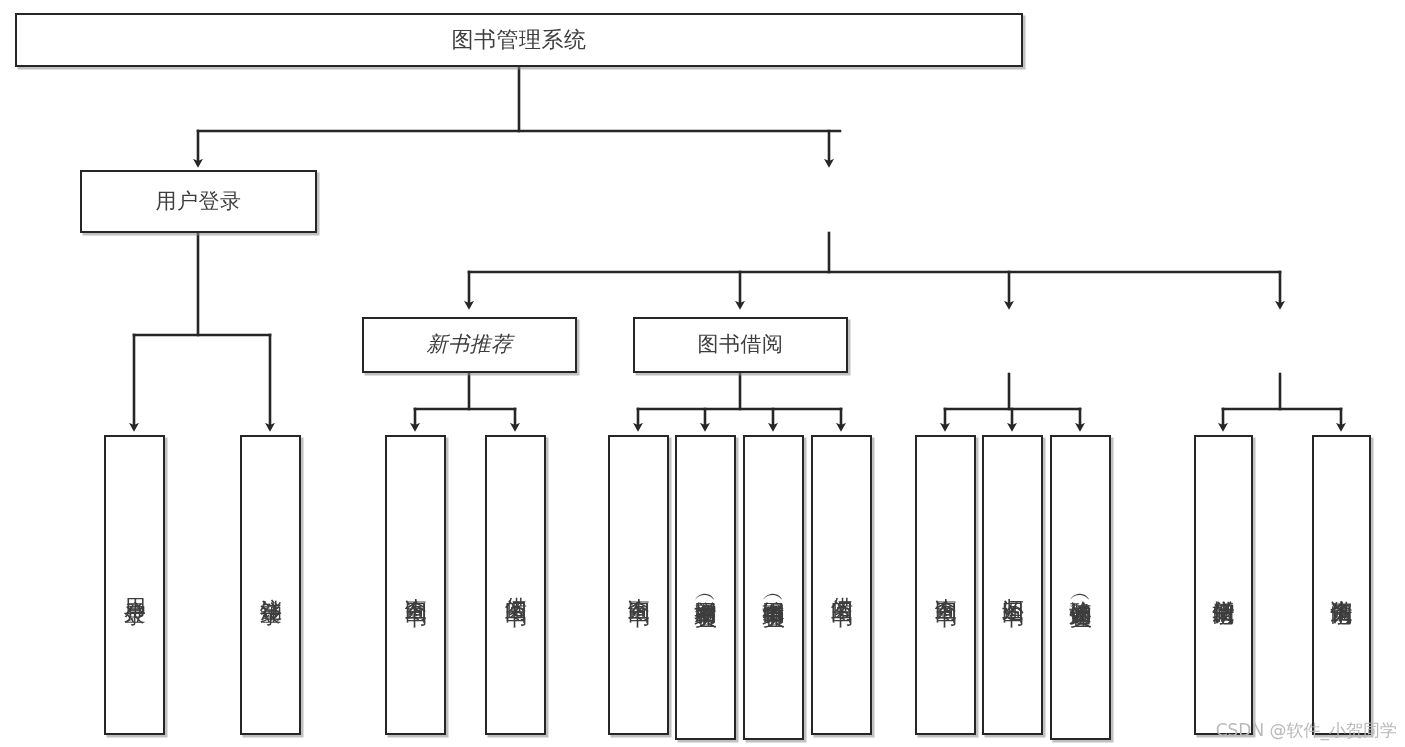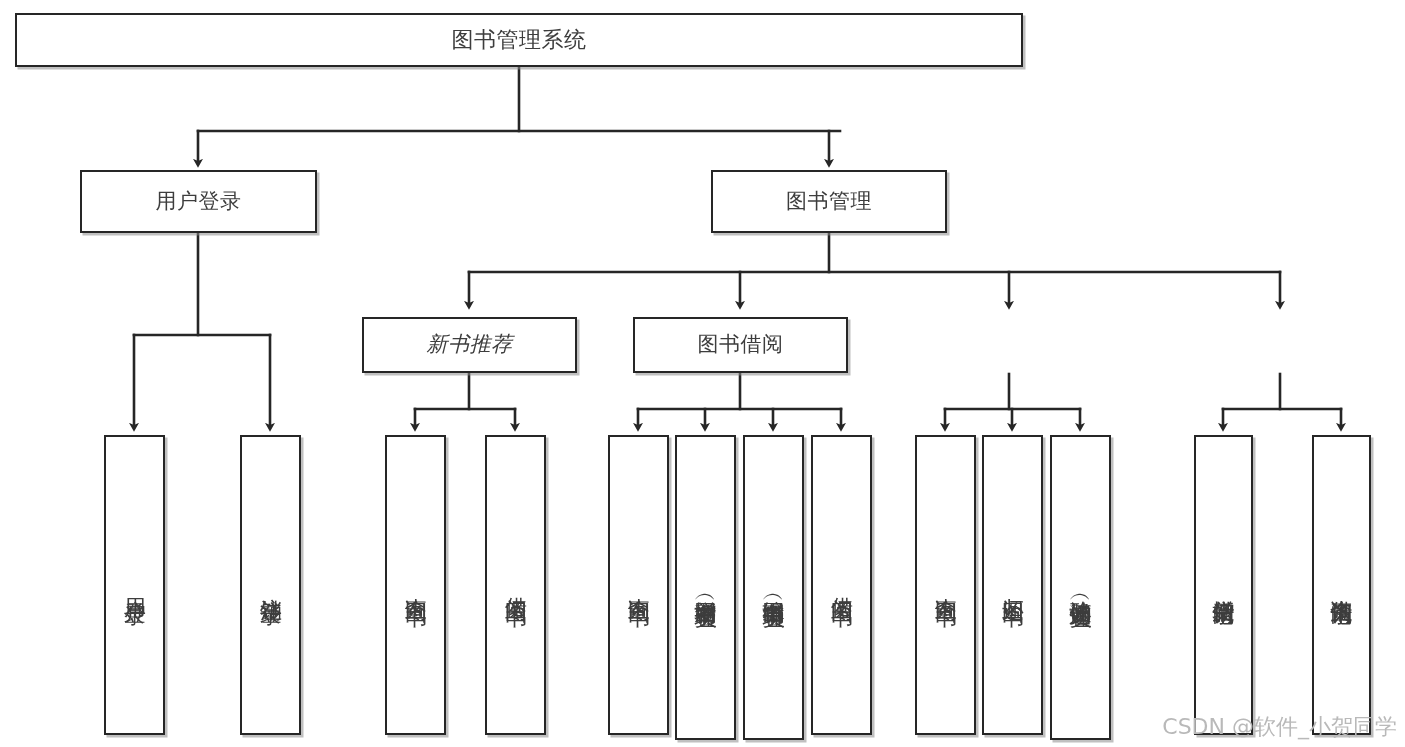--- a/index.html
+++ b/index.html
@@ -66,21 +66,21 @@
     text-align: center;
   }
   .node.vert.tight .label {
     letter-spacing: 1px;
     line-height: 1.1;
   }
   .watermark {
     position: absolute;
     right: 8px;
     bottom: 5px;
-    font-size: 22px;
+    font-size: 17px;
     color: #b9b9b9;
     white-space: nowrap;
     z-index: 5;
     font-family: "DejaVu Sans", "Liberation Sans", sans-serif;
   }
 </style>
 </head>
 <body>
 
 <div id="canvas">
@@ -135,23 +135,20 @@
     </g>
   </svg>
 
   <div class="node root horiz" style="left:15px; top:13px; width:1008px; height:54px;">
     <span class="label">图书管理系统</span>
   </div>
 
   <div class="node horiz" style="left:80px; top:170px; width:237px; height:63px;">
     <span class="label">用户登录</span>
   </div>
-  <div class="node horiz" style="left:711px; top:170px; width:236px; height:63px;">
-    <span class="label">图书管理</span>
-  </div>
 
   <div class="node horiz" style="left:362px; top:317px; width:215px; height:56px;font-style:italic;">
     <span class="label">新书推荐</span>
   </div>
   <div class="node horiz" style="left:633px; top:317px; width:215px; height:56px;">
     <span class="label">图书借阅</span>
   </div>
 
   <div class="node vert" style="left:104px; top:435px; width:61px; height:300px;">
     <span class="label">用户登录</span>

